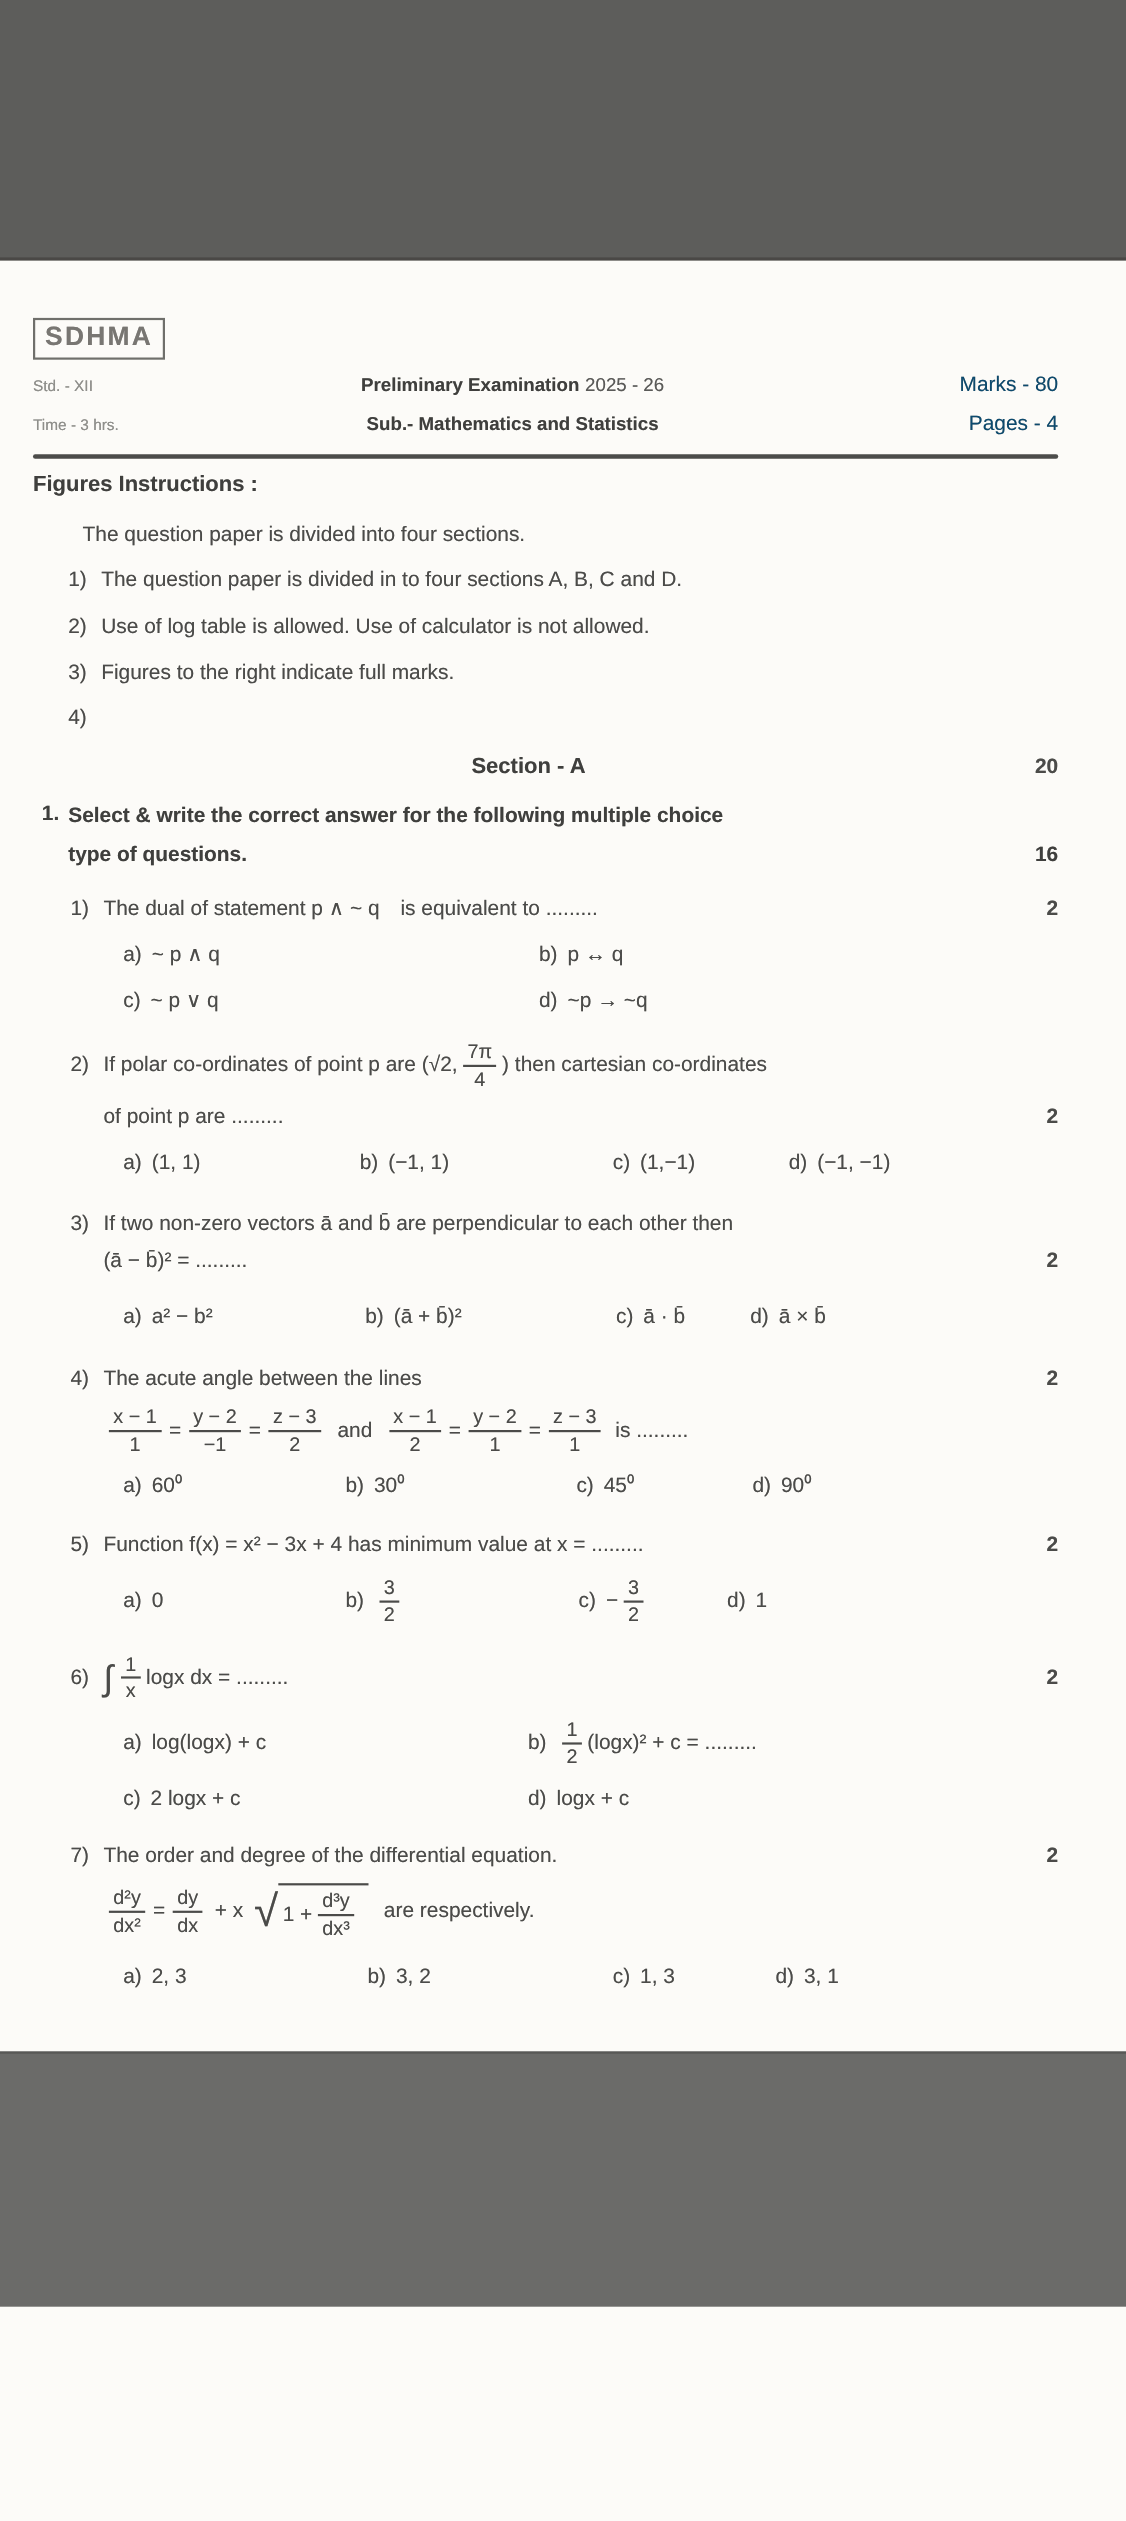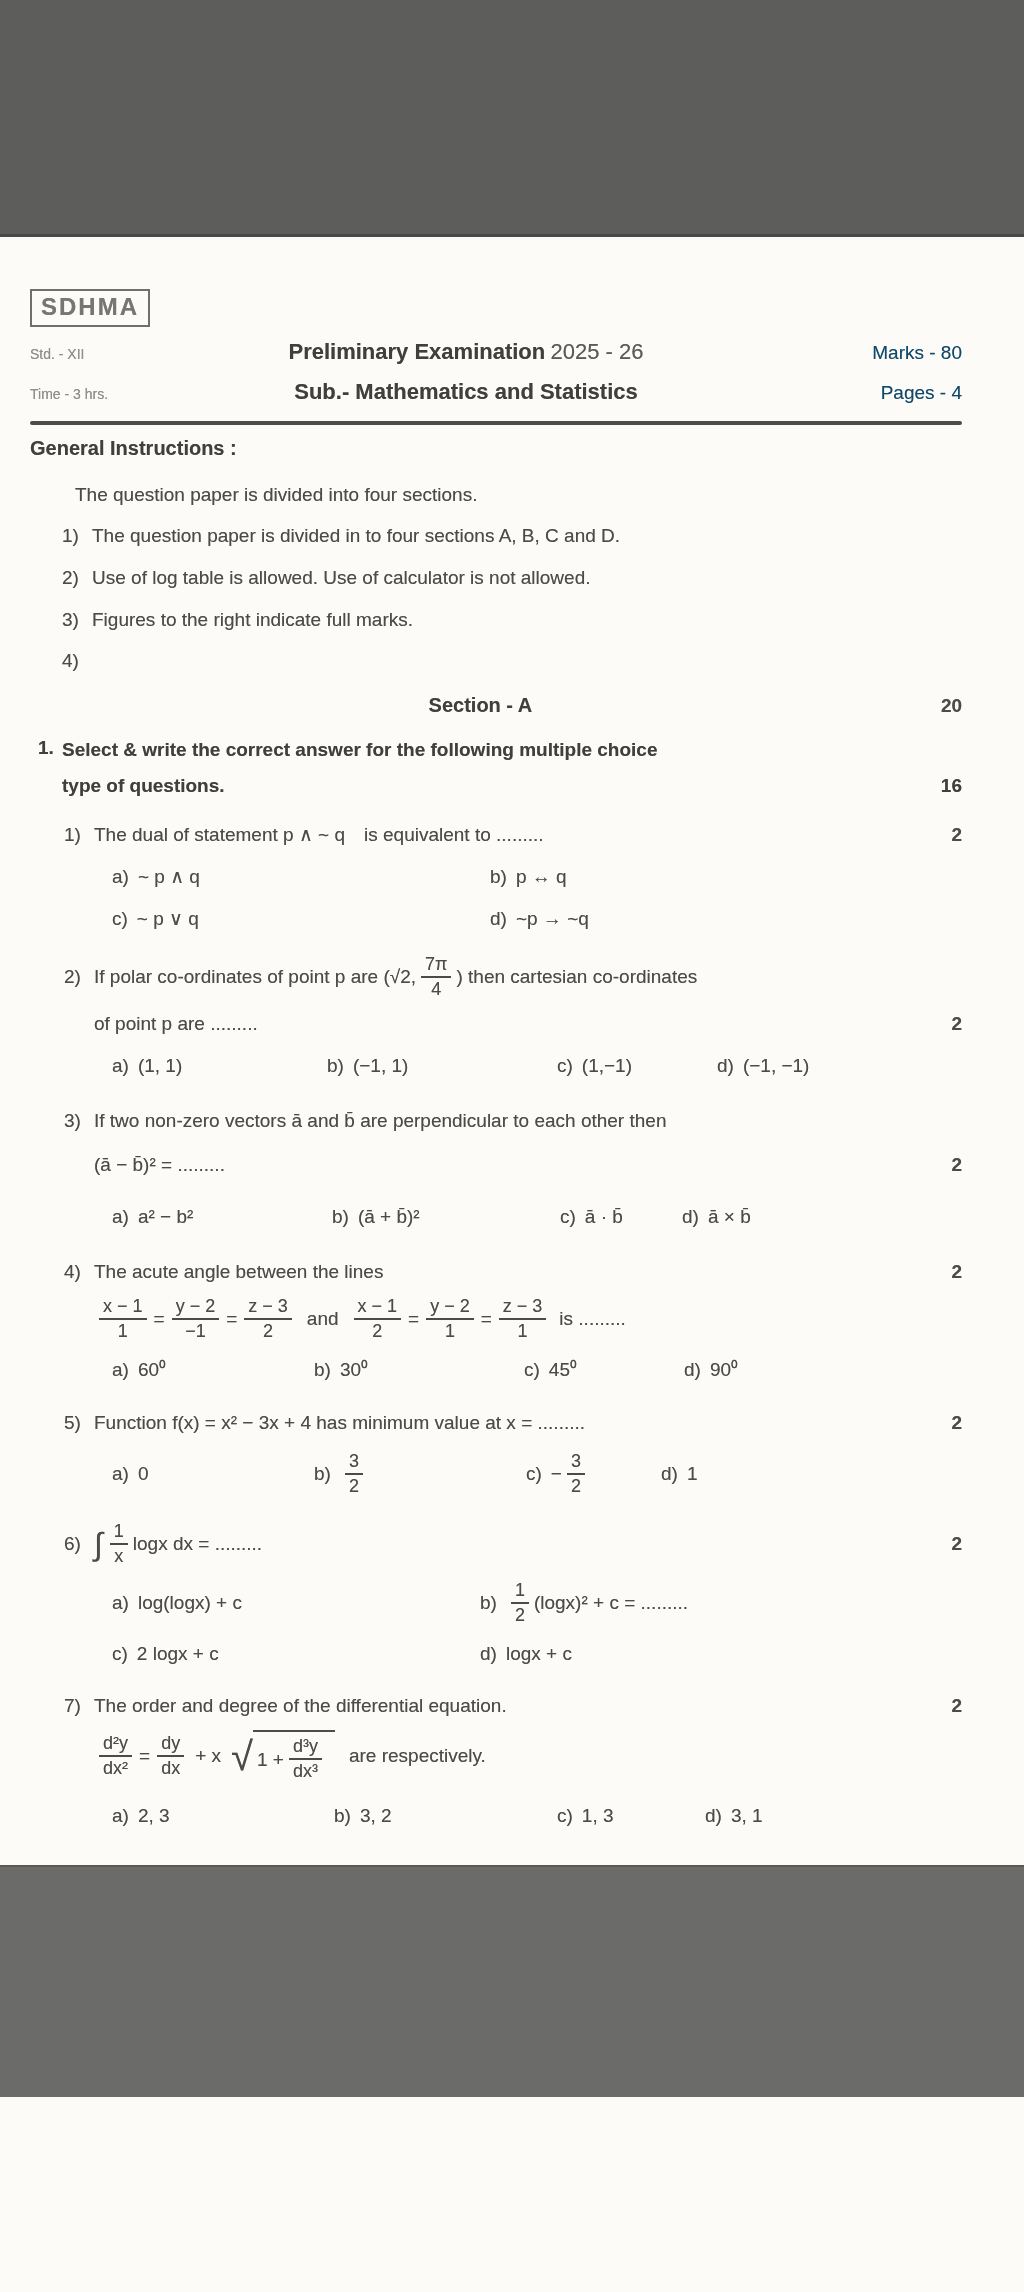--- a/index.html
+++ b/index.html
@@ -19,21 +19,21 @@
   .marks { margin-left:auto; font-weight:bold; color:#55555
 
 3; padding-left:10px; white-space:nowrap; }
 
   .logo-box { display:inline-block; border:2px solid #6f6f6b; padding:0px 9px 2px 9px;
               font-size:24px; font-weight:bold; color:#787672; letter-spacing:2px; }
 
   .hrow { display:flex; align-items:baseline; margin-top:10px; }
   .hleft { width:170px; font-size:14px; }
   .hcenter { flex:1; text-align:center; }
-  .hcenter .t1 { font-size:22px; }
+  .hcenter .t1 { font-size:17px; }
   .hright { width:230px; text-align:right; color:#0c4a6e; font-size:19px; }
 
   .rule { height:4px; background:#4c4c4a; margin-top:14px; border-radius:2px; }
 
   .gi-heading { margin-top:10px; font-size:20px; }
   .gi-intro { margin-top:20px; margin-left:45px; }
   .gi-item { display:flex; margin-top:16px; margin-left:32px; }
   .gi-no { width:30px; flex:none; }
 
   .section-row { display:flex; align-items:center; margin-top:18px; }
@@ -96,21 +96,21 @@
         <span class="hleft faded">Time - 3 hrs.</span>
         <span class="hcenter">
           <span class="t1 bold">Sub.- Mathematics and Statistics</span>
         </span>
         <span class="hright">Pages - 4</span>
       </div>
 
       <div class="rule"></div>
 
       
-      <div class="gi-heading bold">General Instructions :</div>
+      <div class="gi-heading bold">Figures Instructions :</div>
       <div class="gi-intro">The question paper is divided into four sections.</div>
 
       <div class="gi-item">
         <span class="gi-no">1)</span>
         <span>The question paper is divided in to four sections A, B, C and D.</span>
       </div>
       <div class="gi-item">
         <span class="gi-no">2)</span>
         <span>Use of log table is allowed. Use of calculator is not allowed.</span>
       </div>
@@ -209,21 +209,21 @@
           </span>
         </div>
       </div>
 
       
       <div class="sq" style="margin-top:30px;">
         <div class="sq-head">
           <span class="sq-no">3)</span>
           <span class="sq-text">If two non-zero vectors ā and b̄ are perpendicular to each other then</span>
         </div>
-        <div class="sq-cont" style="margin-top:18px;">
+        <div class="sq-cont" style="margin-top:8px;">
           <span>(ā − b̄)² = .........</span>
           <span class="marks">2</span>
         </div>
         <div class="optrow" style="margin-top:26px;">
           <span class="opt" style="width:220px;">
             <span class="olabel">a)</span>
             <span>a² − b²</span>
           </span>
           <span class="opt" style="width:228px;">
             <span class="olabel">b)</span>

